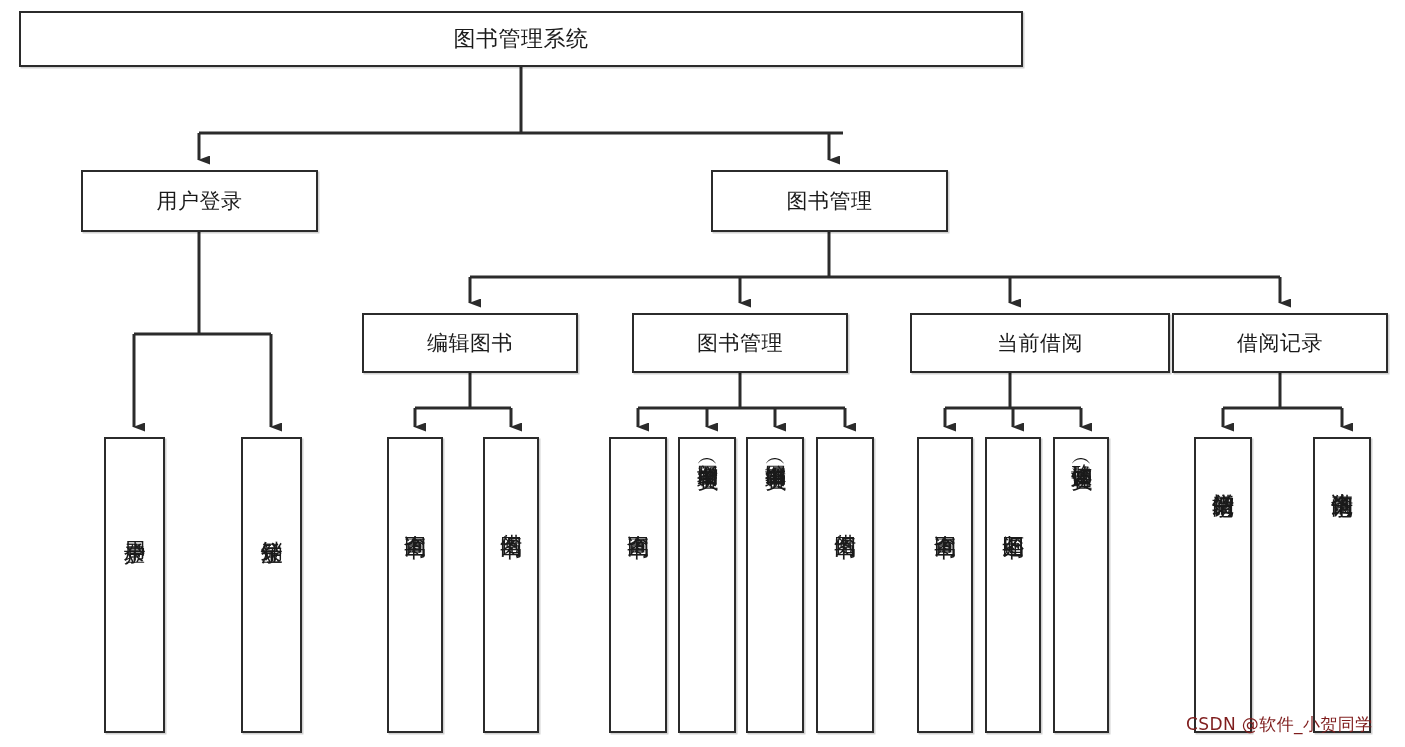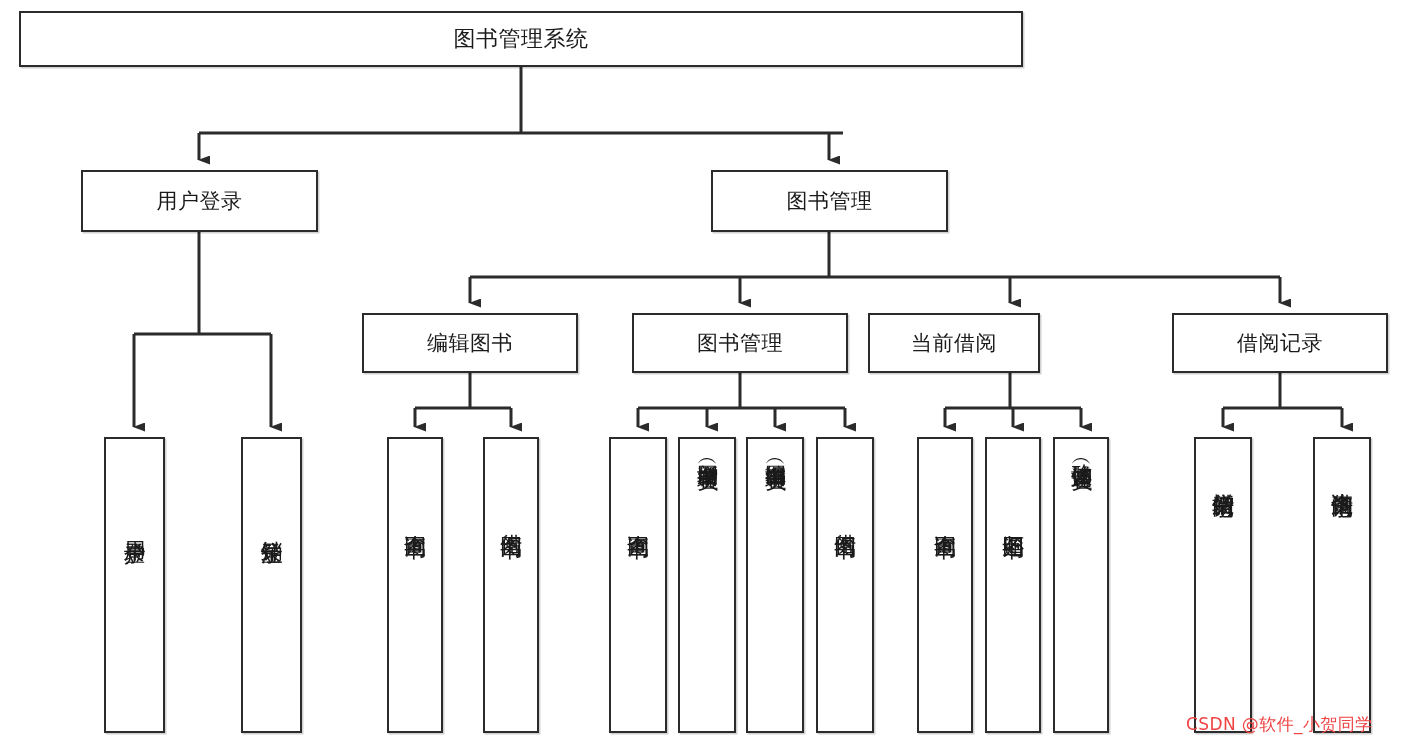--- a/index.html
+++ b/index.html
@@ -59,21 +59,21 @@
     letter-spacing: 1px;
     text-align: start;
     white-space: nowrap;
   }
   .leaf-tall .node-label-v { font-size: 21px; }
   .watermark {
     position: absolute;
     left: 1186px;
     top: 713px;
     font-size: 17px;
-    color: #ef4444;
+    color: #7f1d1d;
     white-space: nowrap;
     letter-spacing: 0.4px;
     pointer-events: none;
   }
 </style>
 </head>
 <body>
 
 <div id="diagram-root">
 
@@ -139,21 +139,21 @@
   <div class="node-box level2" style="left:711px; top:170px; width:237px; height:62px;">
     <span class="node-label-h">图书管理</span>
   </div>
 
   <div class="node-box level2" style="left:362px; top:313px; width:216px; height:60px;">
     <span class="node-label-h">编辑图书</span>
   </div>
   <div class="node-box level2" style="left:632px; top:313px; width:216px; height:60px;">
     <span class="node-label-h">图书管理</span>
   </div>
-  <div class="node-box level2" style="left:868px; top:313px; width:172px; height:60px;">
+  <div class="node-box level2" style="left:910px; top:313px; width:260px; height:60px;">
     <span class="node-label-h">当前借阅</span>
   </div>
   <div class="node-box level2" style="left:1172px; top:313px; width:216px; height:60px;justify-content:center;">
     <span class="node-label-h">借阅记录</span>
   </div>
 
   <div class="node-box leaf" style="left:104px; top:437px; width:61px; height:296px; padding-top:84px;">
     <span class="node-label-v">用户登录</span>
   </div>
   <div class="node-box leaf" style="left:241px; top:437px; width:61px; height:296px; padding-top:84px;">

